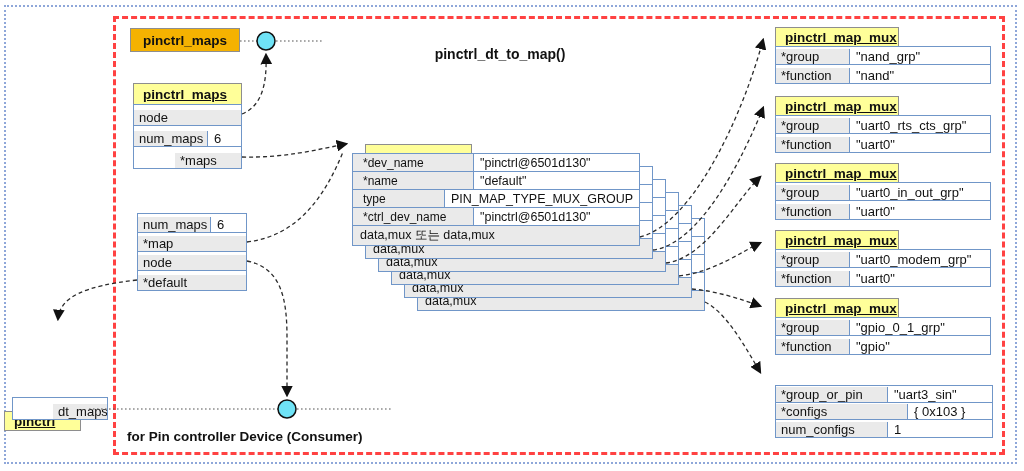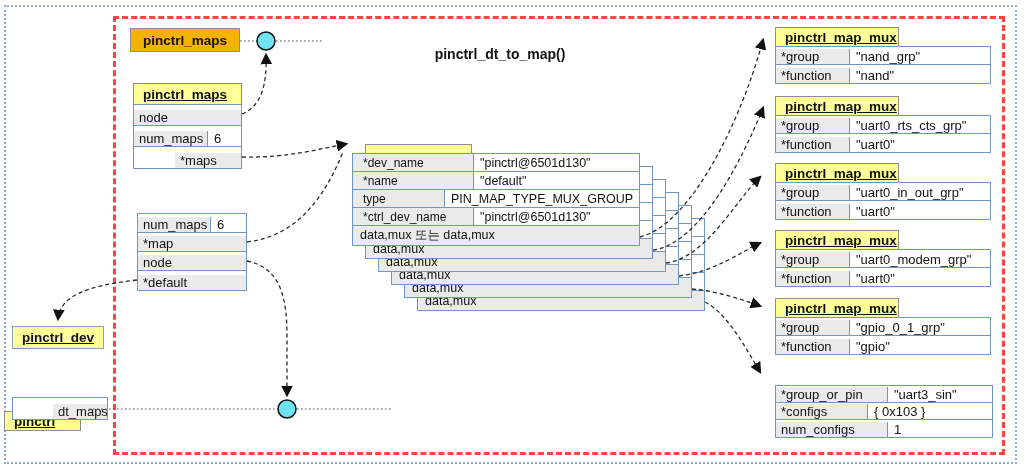--- a/index.html
+++ b/index.html
@@ -52,20 +52,21 @@
   .dot{fill:none;stroke:#555;stroke-width:1.2;stroke-dasharray:1.6 2.4;}
 </style>
 </head>
 <body>
 
 <div class="canvas">
   <div class="outer-frame"></div>
   <div class="red-frame"></div>
 
   <div class="title">pinctrl_dt_to_map()</div>
+  <div class="caption">for Pin controller Device (Consumer)</div>
 
   <div class="hdr orange" style="left:130px;top:28px;width:110px;height:24px;">pinctrl_maps</div>
 
   <div class="hdr" style="left:133px;top:83px;width:109px;height:22px;">pinctrl_maps</div>
   <div class="tblbody" style="left:133px;top:104px;width:109px;">
     <div class="trow" style="height:21px;">
       <div class="lab full">node</div>
     </div>
     <div class="trow" style="height:21px;">
       <div class="lab full">num_maps</div>
@@ -85,21 +86,20 @@
       <div class="lab full">*map</div>
     </div>
     <div class="trow" style="height:19px;">
       <div class="lab full">node</div>
     </div>
     <div class="trow" style="height:19px;">
       <div class="lab full">*default</div>
     </div>
   </div>
 
-  <div class="hdr" style="left:12px;top:326px;width:92px;height:23px;border-color:#8aa0b8;">pinctrl_dev</div>
 
   <div class="hdr" style="left:4px;top:378px;width:77px;height:20px;margin-top:33px;">pinctrl</div>
   <div class="tblbody" style="left:12px;top:397px;width:96px;padding-left:40px;">
     <div class="trow" style="height:21px;">
       <div class="lab full">dt_maps</div>
     </div>
   </div>
 
   <div class="sheet" style="left:417px;top:196px;z-index:15;">
     <div class="tab"></div>
@@ -233,21 +233,21 @@
       <div class="val">"gpio"</div>
     </div>
   </div>
 
   <div class="tblbody" style="left:775px;top:385px;width:218px;">
     <div class="trow" style="height:17px;">
       <div class="lab split" style="width:112px;">*group_or_pin</div>
       <div class="val">"uart3_sin"</div>
     </div>
     <div class="trow" style="height:17px;">
-      <div class="lab split" style="width:92px;">*configs</div>
+      <div class="lab split" style="width:132px;">*configs</div>
       <div class="val">{ 0x103 }</div>
     </div>
     <div class="trow" style="height:17px;">
       <div class="lab split" style="width:112px;">num_configs</div>
       <div class="val">1</div>
     </div>
   </div>
 
   <svg class="overlay" width="1024" height="471">
     <defs>

